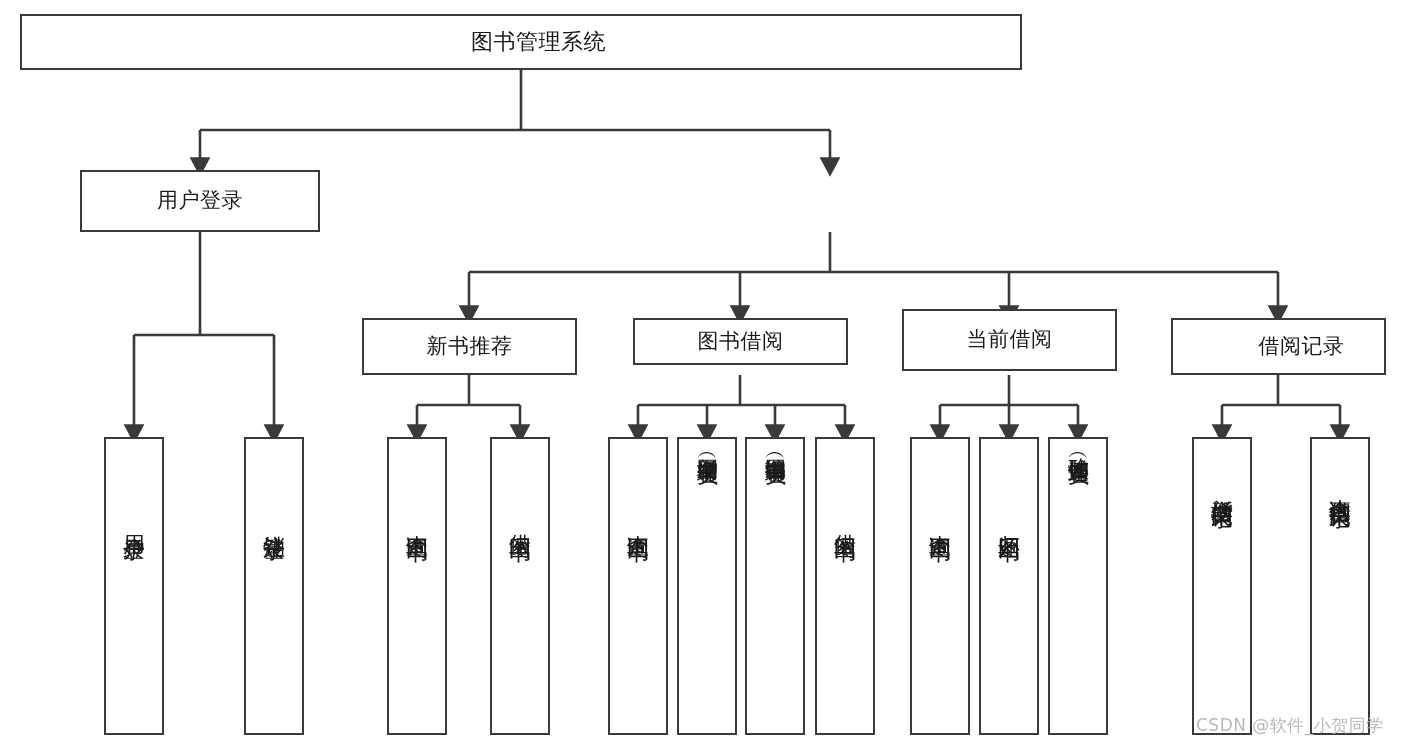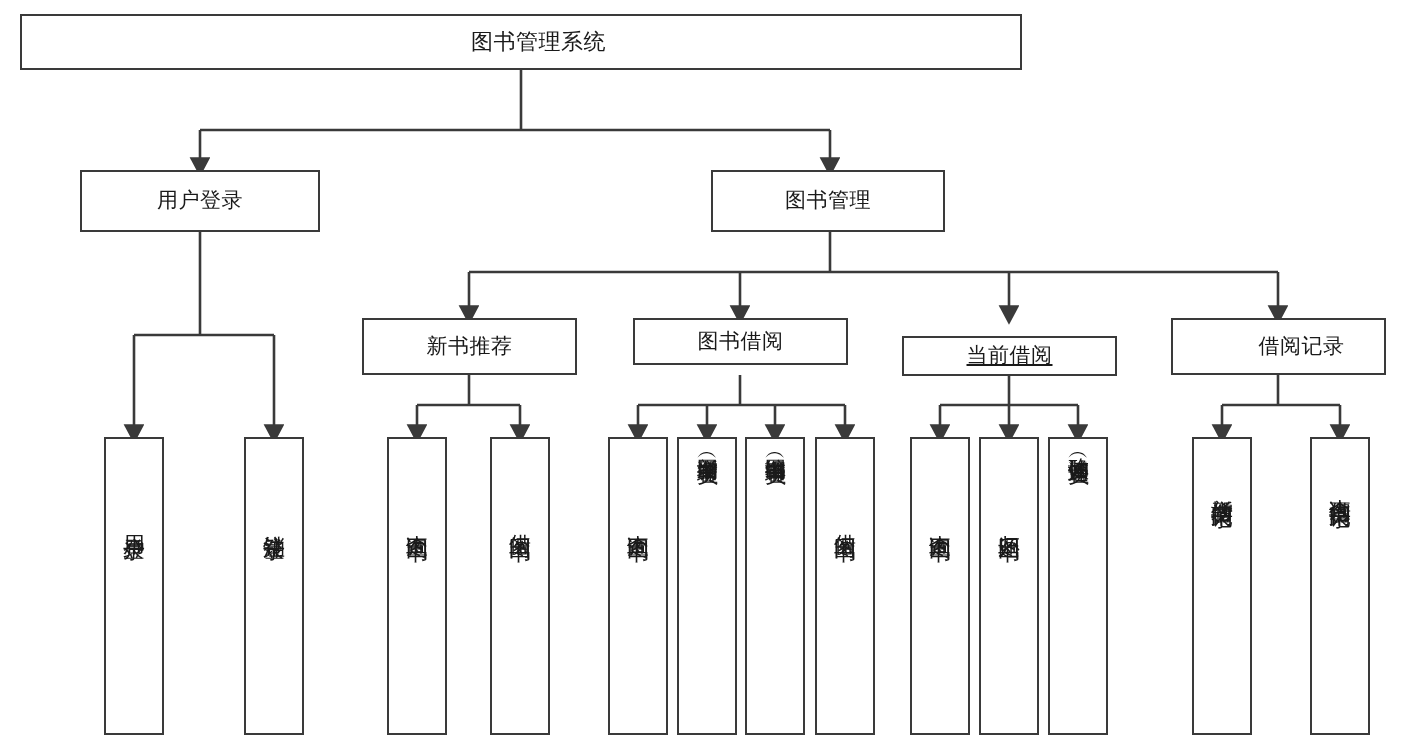--- a/index.html
+++ b/index.html
@@ -138,33 +138,30 @@
   </svg>
 
   <div class="node horiz root" style="left:20px; top:14px; width:1002px; height:56px;padding-left:35px;">
     <span class="node-label">图书管理系统</span>
   </div>
 
   <div class="node horiz" style="left:80px; top:170px; width:240px; height:62px;">
     <span class="node-label">用户登录</span>
   </div>
 
-  <div class="node horiz" style="left:711px; top:170px; width:234px; height:62px;">
-    <span class="node-label">图书管理</span>
-  </div>
 
   <div class="node horiz" style="left:362px; top:318px; width:215px; height:57px;justify-content:center;">
     <span class="node-label">新书推荐</span>
   </div>
 
   <div class="node horiz" style="left:633px; top:318px; width:215px; height:47px;">
     <span class="node-label">图书借阅</span>
   </div>
 
-  <div class="node horiz" style="left:902px; top:336px; width:215px; height:40px;text-decoration:underline;">
+  <div class="node horiz" style="left:902px; top:309px; width:215px; height:62px;">
     <span class="node-label">当前借阅</span>
   </div>
 
   <div class="node horiz" style="left:1171px; top:318px; width:215px; height:57px;padding-left:46px;">
     <span class="node-label">借阅记录</span>
   </div>
 
   <div class="node vert" style="left:104px; top:437px; width:60px; height:298px; padding-top:78px;">
     <span class="node-label">用户登录</span>
   </div>
@@ -210,14 +207,15 @@
   </div>
 
   <div class="node vert" style="left:1192px; top:437px; width:60px; height:298px; padding-top:42px;">
     <span class="node-label">新增借阅记录</span>
   </div>
 
   <div class="node vert" style="left:1310px; top:437px; width:60px; height:298px; padding-top:42px;">
     <span class="node-label">查询借阅记录</span>
   </div>
 
+  <div class="watermark" style="left:1196px; top:714px;">CSDN @软件_小贺同学</div>
 
 </div>
 
 </body></html>

